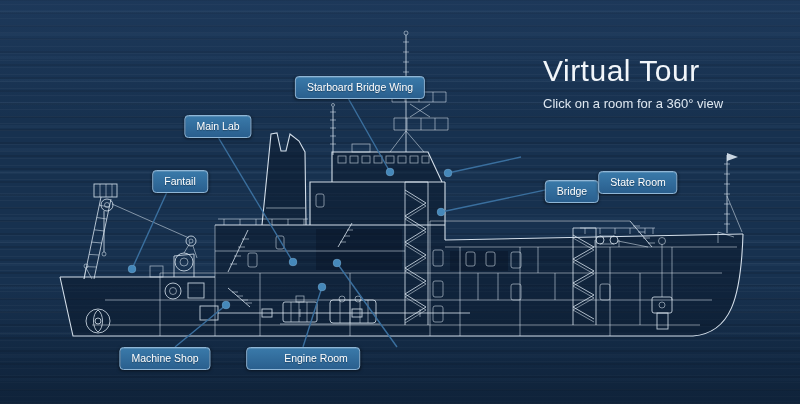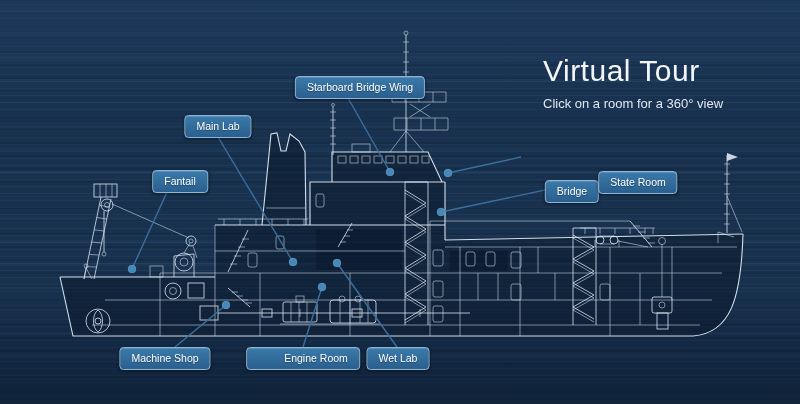--- a/index.html
+++ b/index.html
@@ -248,14 +248,13 @@
     <h1>Virtual Tour</h1>
     <p>Click on a room for a 360° view</p>
   </div>
 <div class="room-label" style="left: 180px; top: 170px;">Fantail</div>
     <div class="room-label" style="left: 218px; top: 115px;">Main Lab</div>
     <div class="room-label" style="left: 337px; top: 76px; margin-left: 23px;">Starboard Bridge Wing</div>
     <div class="room-label" style="left: 572px; top: 146px; margin-top: 34px;">Bridge</div>
     <div class="room-label" style="left: 638px; top: 171px;">State Room</div>
     <div class="room-label" style="left: 165px; top: 347px; text-align: center;">Machine Shop</div>
     <div class="room-label" style="left: 303px; top: 347px; padding-left: 37px;">Engine Room</div>
-    <div class="room-label" style="left: 398px; top: 347px;">Wet Lab</div>
   </div>
 
 </body></html>

